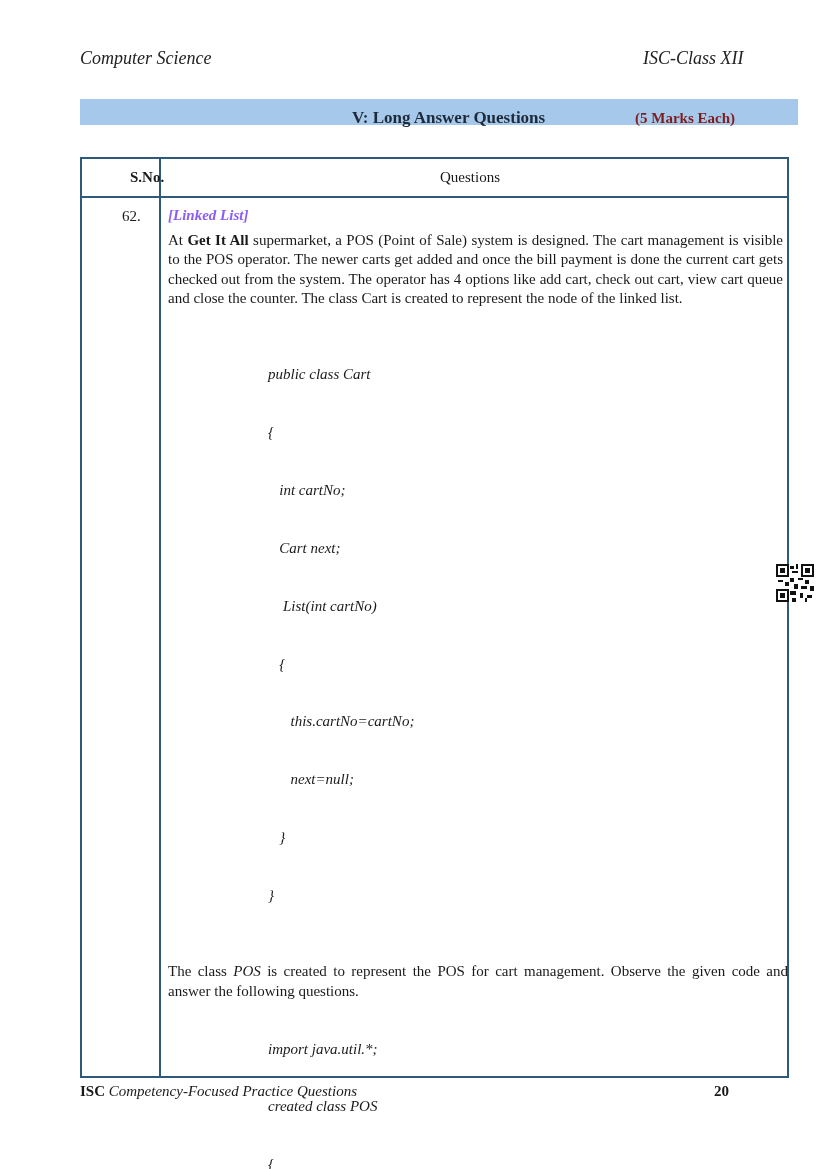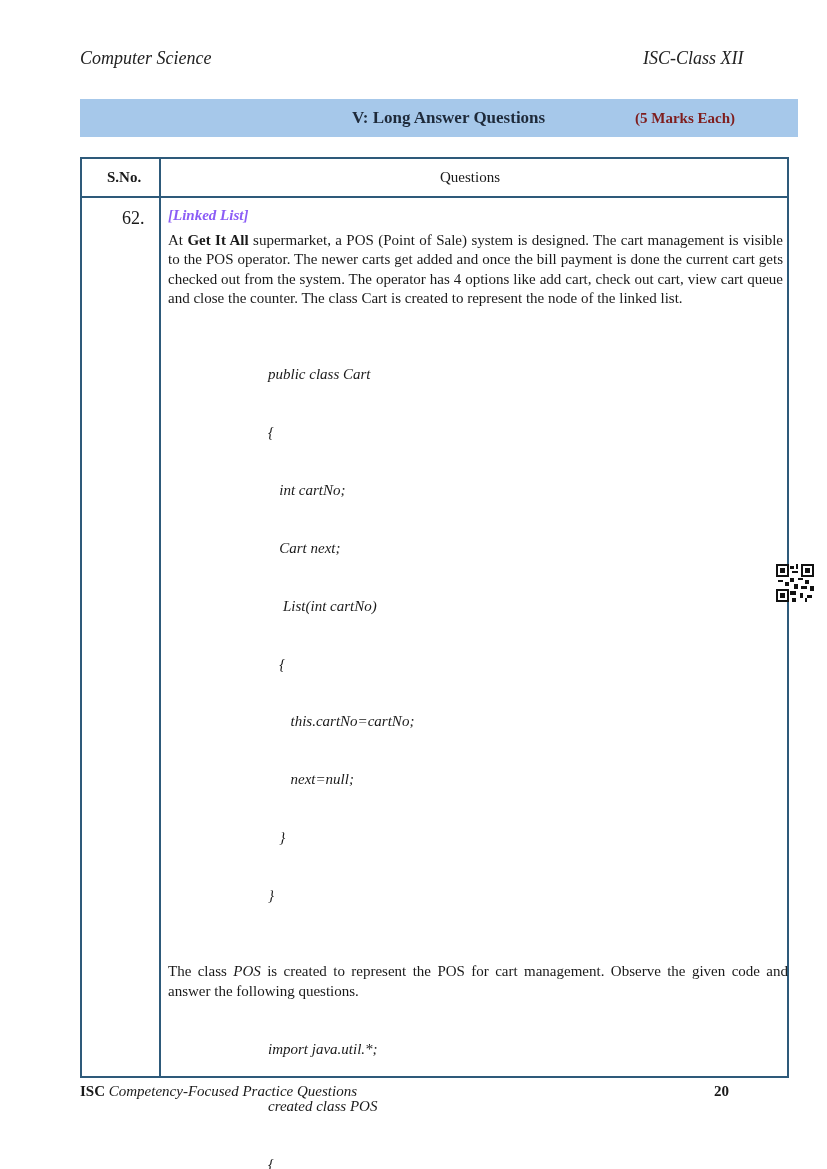--- a/index.html
+++ b/index.html
@@ -1,30 +1,30 @@
 <!DOCTYPE html>
 <html><head>
 <meta charset="utf-8">
 <style>
   html, body { margin:0; padding:0; background:#ffffff; }
   body { width:827px; height:1169px; position:relative; overflow:hidden;
          font-family:"Liberation Serif","DejaVu Serif",serif; color:#1a1a1a; }
   .hdr { position:absolute; top:48px; font-style:italic; font-size:18px; color:#222; }
   .hdr.left { left:80px; }
   .hdr.right { left:643px; }
-  .banner { position:absolute; left:80px; top:99px; width:718px; height:38px; background:#a6c8ea; }
+  .banner { position:absolute; left:80px; top:99px; width:718px; height:26px; background:#a6c8ea; }
   .banner .title { position:absolute; left:272px; top:9px; font-weight:bold; font-size:17px; color:#1e2a3a; }
   .banner .marks { position:absolute; left:555px; top:11px; font-weight:bold; font-size:15px; color:#7f1d1d; }
   .tbl { position:absolute; left:80px; top:157px; width:705px; height:917px;
          border:2px solid #2e5a7a; box-sizing:content-box; }
   .colline { position:absolute; left:77px; top:0; width:2px; height:100%; background:#2e5a7a; }
   .rowline { position:absolute; left:0; top:37px; width:100%; height:2px; background:#2e5a7a; }
-  .th-sno { position:absolute; left:25px; top:10px; font-weight:bold; font-size:15px;font-family:Liberation Serif, serif; }
+  .th-sno { position:absolute; left:48px; top:10px; font-weight:bold; font-size:15px;font-family:Liberation Serif, serif; }
   .th-q { position:absolute; left:358px; top:10px; font-size:15px; }
-  .sno { position:absolute; left:40px; top:49px; font-size:18px; }
+  .sno { position:absolute; left:40px; top:49px; font-size:15px; }
   .content { position:absolute; left:86px; top:47px; width:615px; font-size:15px; line-height:19.5px; }
   .topic { color:#8b5cf6; font-weight:bold; font-style:italic; margin-bottom:5px; display:block; }
   .para { text-align:justify; margin:0; }
   .para b { font-weight:bold; }
   .code { font-style:italic; font-size:15px; line-height:19.3px; white-space:pre; }
   .code .ln { display:block; height:19.3px; }
   .para2 { margin:0; text-align:justify; width:620px; }
   .footer { position:absolute; top:1083px; font-size:15px; }
   .footer.left { left:80px; }
   .footer.left .isc { font-weight:bold; }

